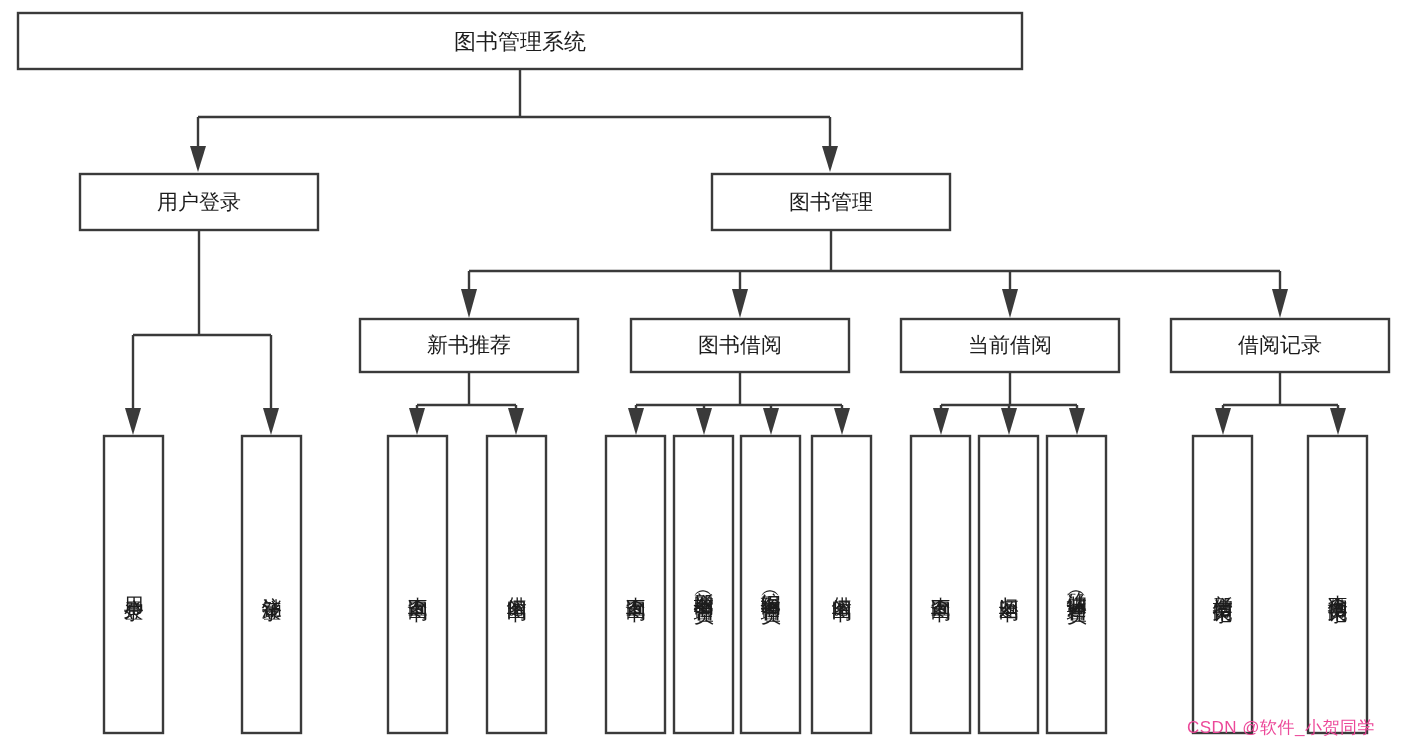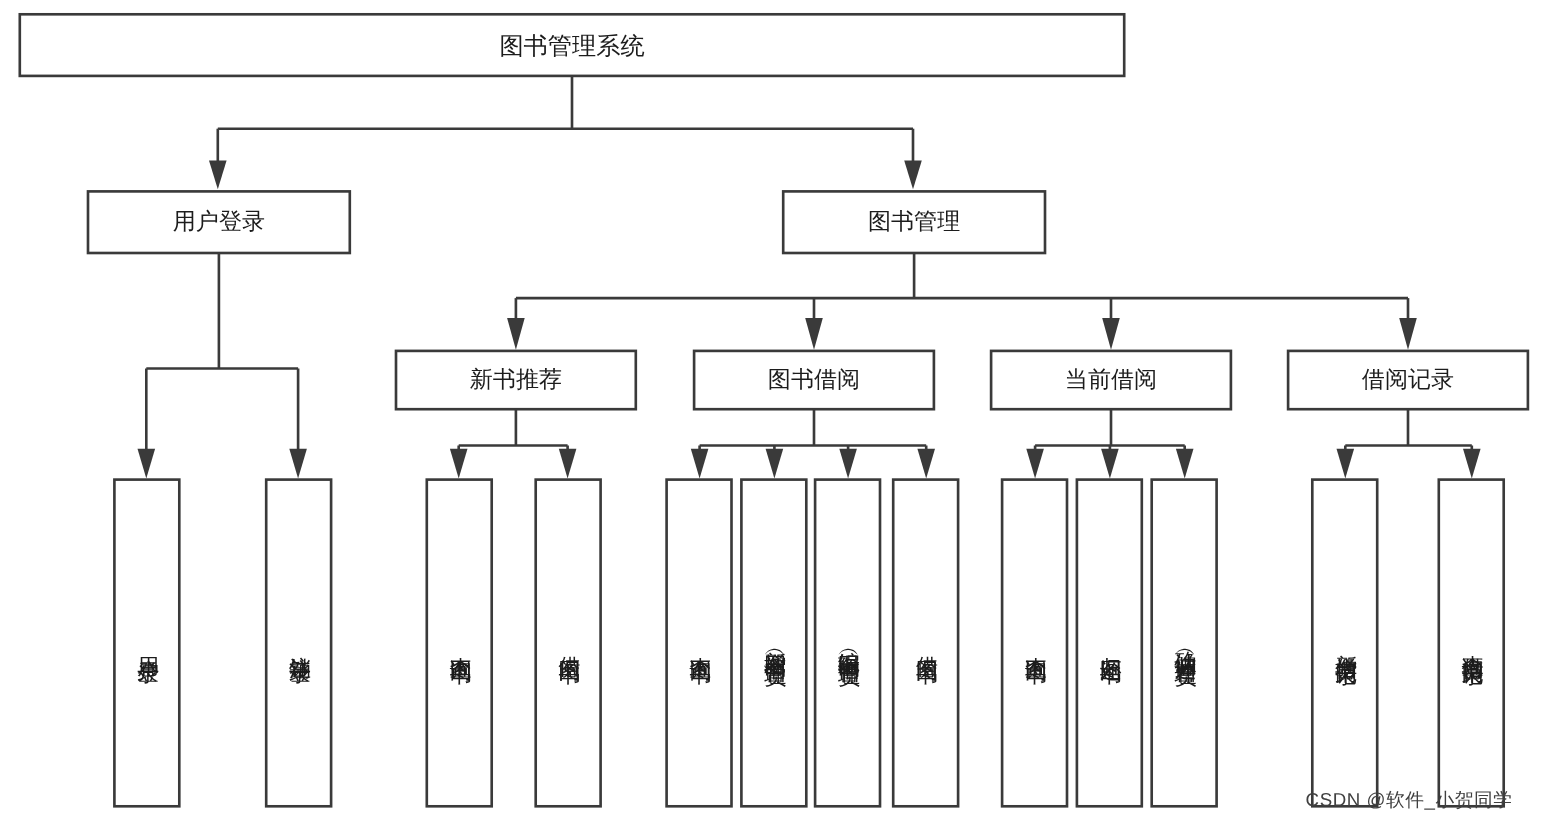--- a/index.html
+++ b/index.html
@@ -70,21 +70,21 @@
     text-align: center;
     white-space: nowrap;
     pointer-events: none;
   }
   .watermark {
     position: absolute;
     right: 12px;
     bottom: 8px;
     font-family: "Liberation Sans", "DejaVu Sans", sans-serif;
     font-size: 17px;
-    color: #404040;
+    color: #ec4899;
     letter-spacing: 0.5px;
     white-space: nowrap;
     margin-top: 48px;
   }
 </style>
 </head>
 <body>
 
 <div id="diagram-root">
 

